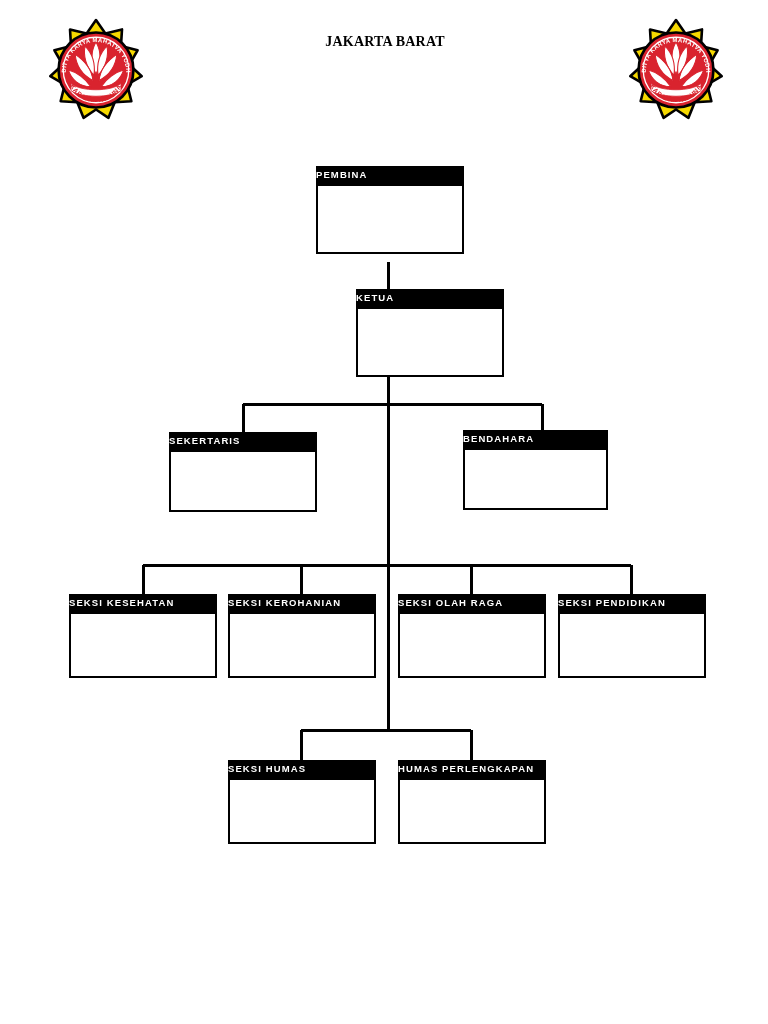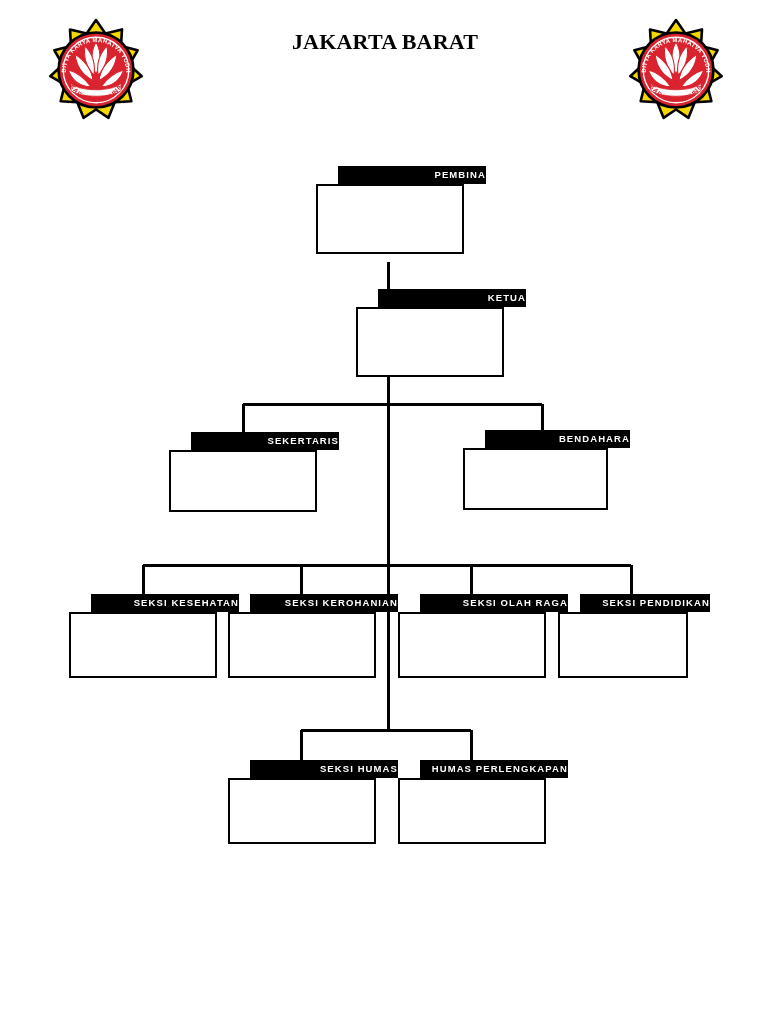--- a/index.html
+++ b/index.html
@@ -32,21 +32,21 @@
     width: 470px;
     text-align: center;
     font-family: "Liberation Serif", serif;
     font-weight: bold;
     font-size: 18.5px;
     line-height: 31px;
     color: #000000;
     letter-spacing: 0.2px;
   }
   .title-line { display: block; white-space: nowrap; }
-  .title-line.l3 { font-size: 22px; }
+  .title-line.l3 { font-size: 14px; }
 
   
   .emblem {
     position: absolute;
     width: 104px;
     height: 104px;
     top: 18px;
   }
   .emblem.left  { left: 44px; }
   .emblem.right { left: 624px; }
@@ -69,28 +69,27 @@
   .node {
     position: absolute;
   }
   .node-header {
     background: #000000;
     color: #ffffff;
     font-family: "Liberation Sans", sans-serif;
     font-weight: bold;
     font-size: 9.5px;
     letter-spacing: 1.1px;
-    text-align: right;
+    text-align: left;
     line-height: 18px;
     height: 18px;
     width: 100%;
     box-sizing: border-box;
     overflow: hidden;
     white-space: nowrap;
-    margin-left: 22px;
   }
   .node-body {
     background: #ffffff;
     border: 2px solid #000000;
     box-sizing: border-box;
     width: 100%;
   }
   .node-name {
     font-family: "Liberation Sans", sans-serif;
     font-size: 11px;
@@ -252,21 +251,21 @@
       </div>
     </div>
 
     <div class="node" style="left:398px; top:594px; width:148px;">
       <div class="node-header">SEKSI OLAH RAGA</div>
       <div class="node-body" style="height:66px;">
         <div class="node-name"></div>
       </div>
     </div>
 
-    <div class="node" style="left:558px; top:594px; width:130px;">
+    <div class="node" style="left:558px; top:594px; width:148px;">
       <div class="node-header">SEKSI PENDIDIKAN</div>
       <div class="node-body" style="height:66px;">
         <div class="node-name"></div>
       </div>
     </div>
 
     <div class="node" style="left:228px; top:760px; width:148px;">
       <div class="node-header">SEKSI HUMAS</div>
       <div class="node-body" style="height:66px;">
         <div class="node-name"></div>

